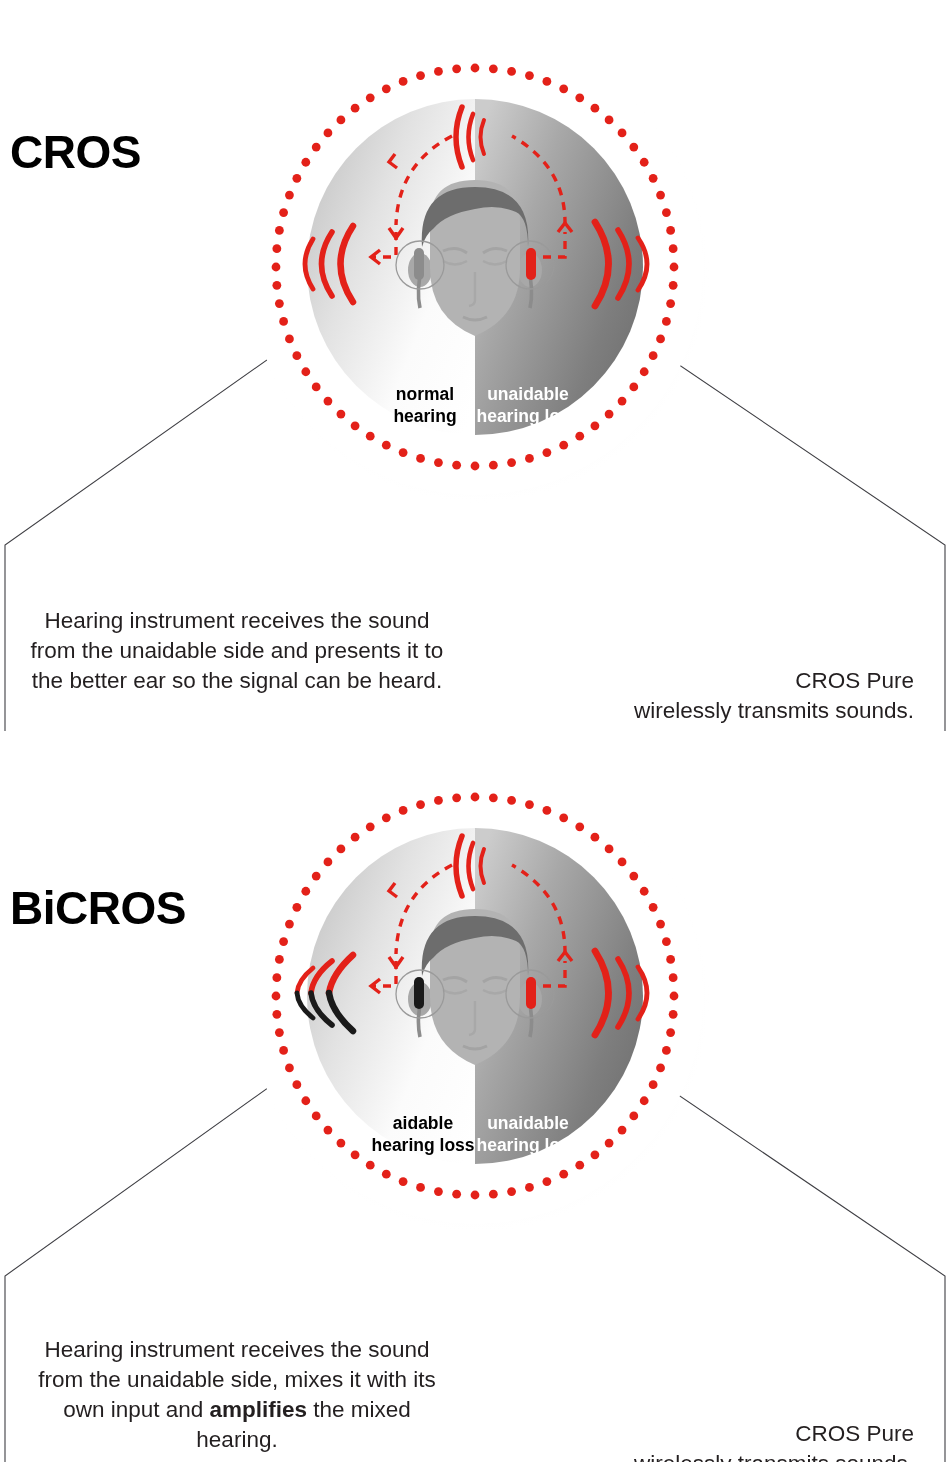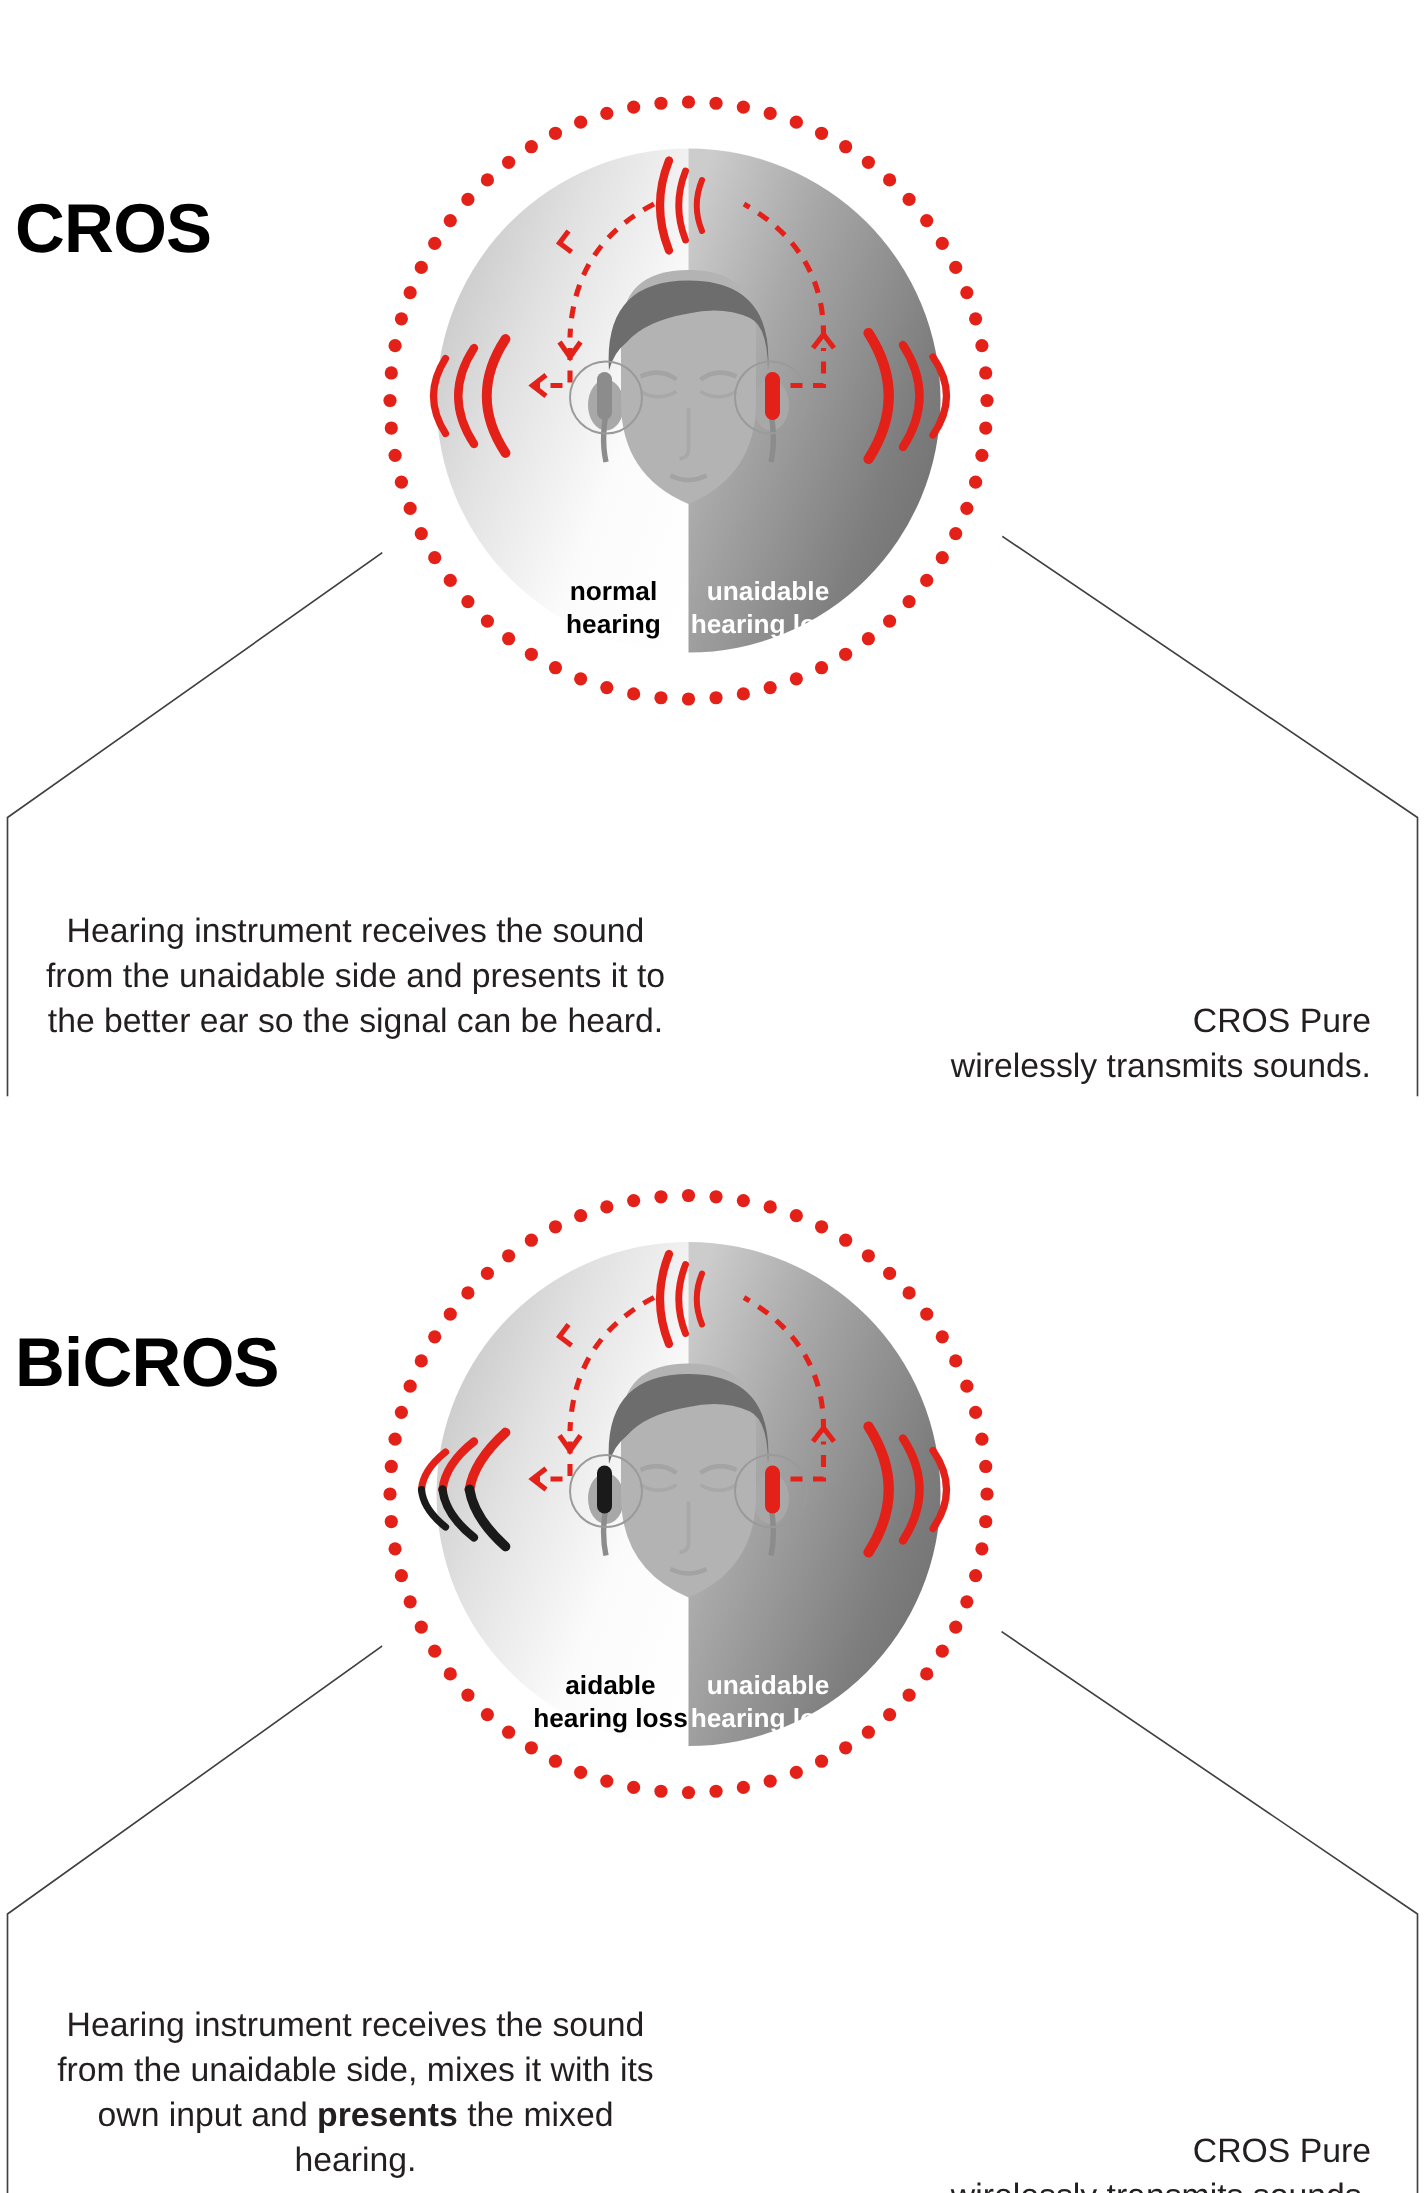--- a/index.html
+++ b/index.html
@@ -31,21 +31,21 @@
     color: #000000;
     line-height: 1;
     white-space: nowrap;
   }
   #cros-title   { top: 98px; }
   #bicros-title { top: 123px; }
 
   
   .diagram {
     position: absolute;
-    left: 224px;
+    left: 240px;
     width: 470px; height: 470px;
   }
   #cros-diagram   { top: 32px; }
   #bicros-diagram { top: 30px; }
 
   .diagram svg { display: block; width: 470px; height: 470px; overflow: visible; }
 
   
   .callout-layer {
     position: absolute; left: 0; top: 0;
@@ -456,21 +456,21 @@
         </g>
 
         <text x="183" y="368" text-anchor="middle" font-family="Liberation Sans, sans-serif" font-size="17.5" font-weight="bold" fill="#000000">aidable</text>
         <text x="183" y="390" text-anchor="middle" font-family="Liberation Sans, sans-serif" font-size="17.5" font-weight="bold" fill="#000000">hearing loss</text>
         <text x="288" y="368" text-anchor="middle" font-family="Liberation Sans, sans-serif" font-size="17.5" font-weight="bold" fill="#ffffff">unaidable</text>
         <text x="288" y="390" text-anchor="middle" font-family="Liberation Sans, sans-serif" font-size="17.5" font-weight="bold" fill="#ffffff">hearing loss</text>
       </svg>
     </div>
 
     <p class="desc desc-left" id="bicros-desc-left">
-      <span>Hearing instrument receives the sound from the unaidable side, mixes it with its own input and </span><b>presents</b><span> the mixed hearing.</span>
+      <span>Hearing instrument receives the sound from the unaidable side, mixes it with its own input and </span><b>amplifies</b><span> the mixed hearing.</span>
     </p>
   </div>
 
   <p class="desc desc-right" id="bicros-desc-right">
     <span>CROS Pure</span><br>
     <span>wirelessly transmits sounds.</span>
   </p>
 
 </div>
 

